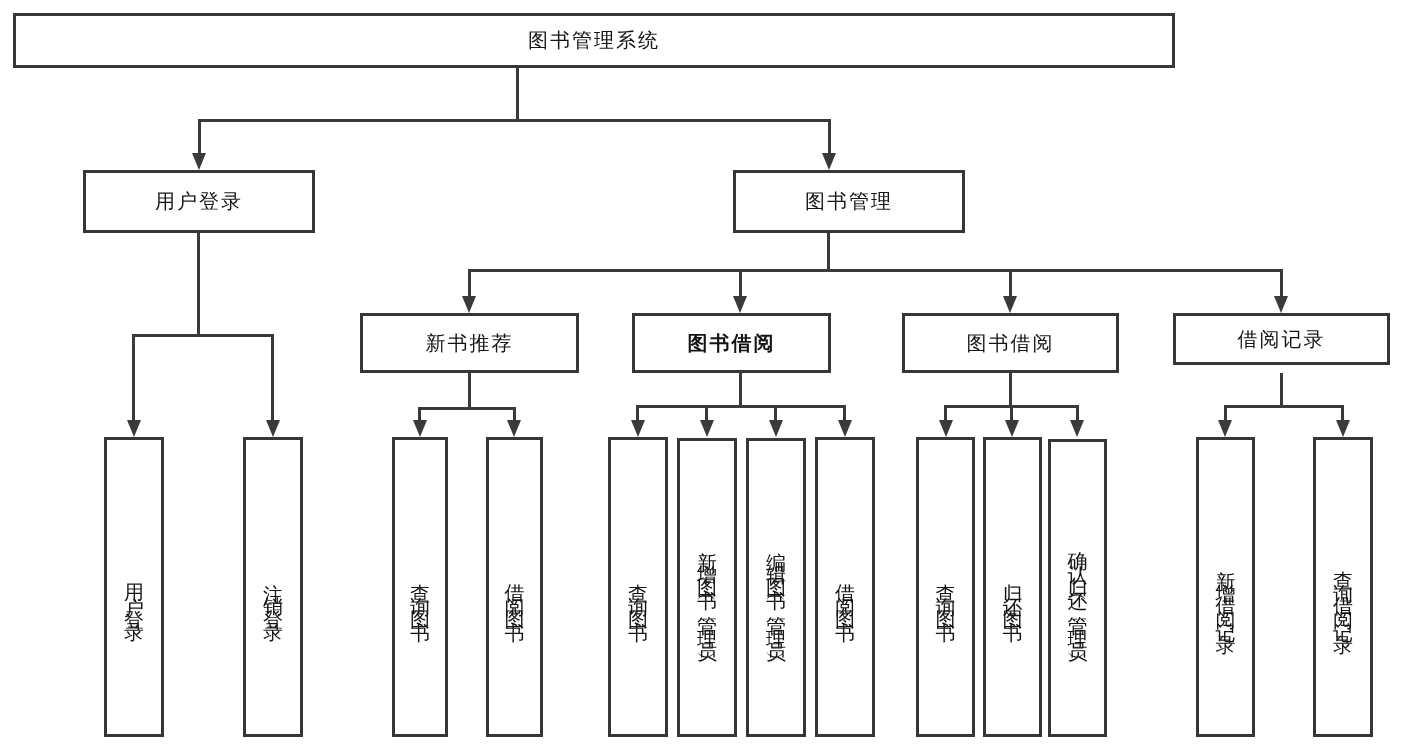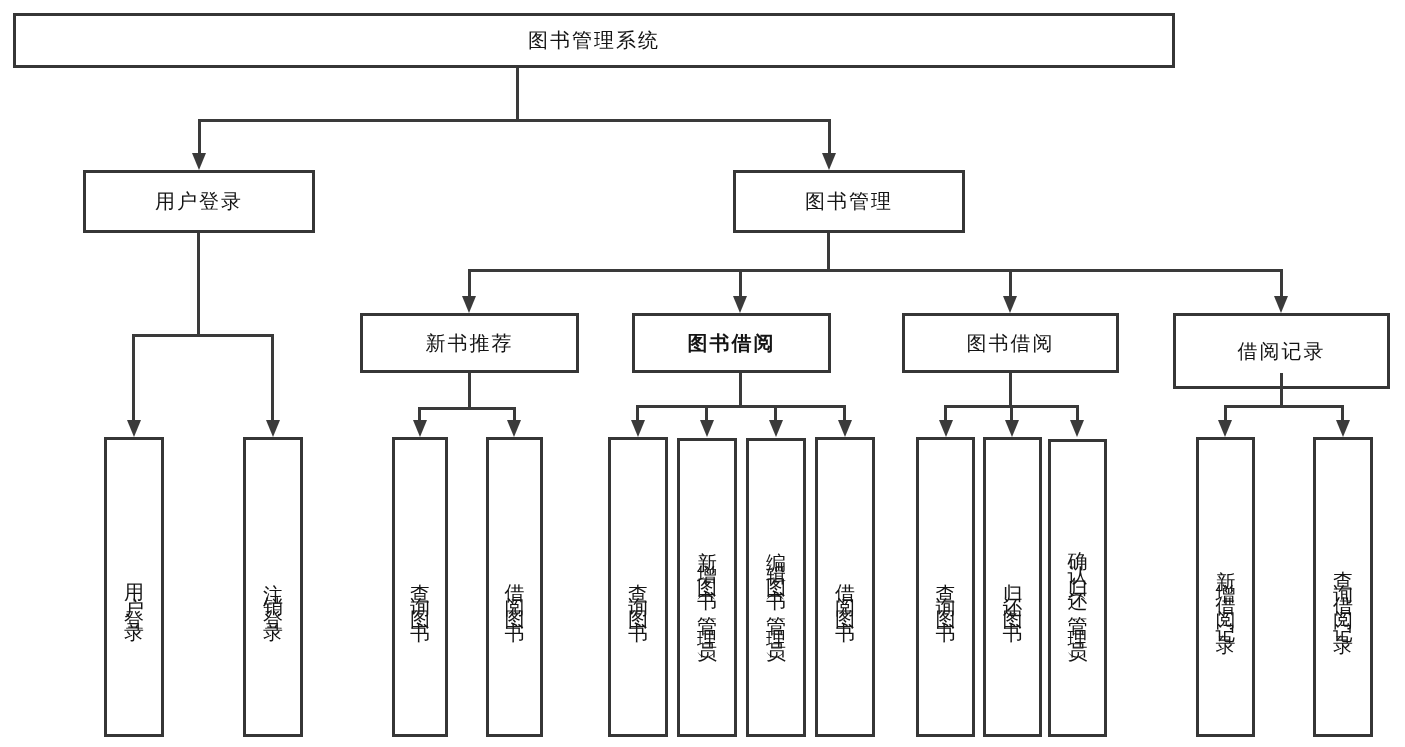--- a/index.html
+++ b/index.html
@@ -40,21 +40,21 @@
 <div id="stage">
 
   <div class="box" style="left:13px;top:13px;width:1162px;height:55px;">图书管理系统</div>
 
   <div class="box" style="left:83px;top:170px;width:232px;height:63px;">用户登录</div>
   <div class="box" style="left:713px;top:170px;width:232px;height:63px;margin-left:20px;">图书管理</div>
 
   <div class="box" style="left:360px;top:313px;width:219px;height:60px;">新书推荐</div>
   <div class="box" style="left:632px;top:313px;width:199px;height:60px;font-weight:bold;">图书借阅</div>
   <div class="box" style="left:902px;top:313px;width:217px;height:60px;">图书借阅</div>
-  <div class="box" style="left:1173px;top:313px;width:217px;height:76px;">借阅记录</div>
+  <div class="box" style="left:1173px;top:313px;width:217px;height:52px;">借阅记录</div>
 
   <div class="vbox" style="left:104px;top:437px;width:60px;height:300px;">
     <span class="vtext">用户登录</span>
   </div>
   <div class="vbox" style="left:243px;top:437px;width:60px;height:300px;">
     <span class="vtext">注销登录</span>
   </div>
 
   <div class="vbox" style="left:392px;top:437px;width:56px;height:300px;">
     <span class="vtext">查询图书</span>

